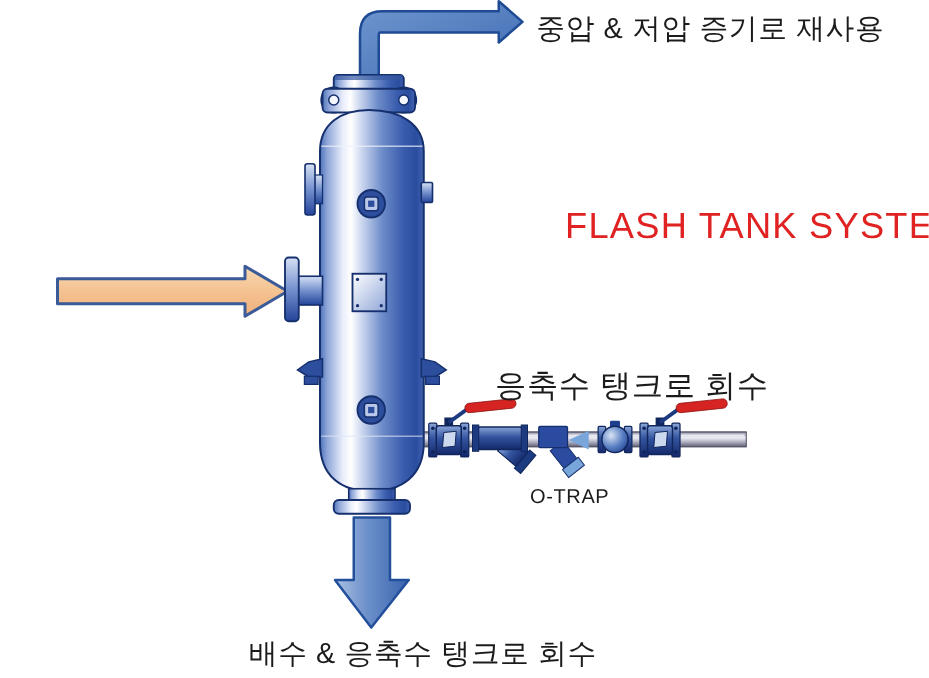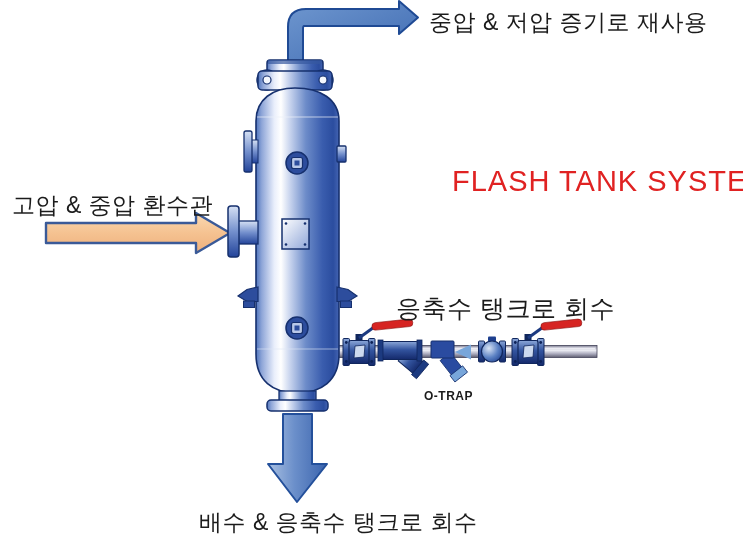--- a/index.html
+++ b/index.html
@@ -8,21 +8,21 @@
     font-family:"Liberation Sans","DejaVu Sans",sans-serif;overflow:hidden;
   }
   .canvas svg{position:absolute;left:0;top:0;}
   .lbl{
     position:absolute;color:#1b1b1b;font-weight:500;white-space:nowrap;
     letter-spacing:0.5px;
   }
   .lbl-top{left:429px;top:7px;font-size:23px;}
   .lbl-left{left:12px;top:190px;font-size:23px;}
   .lbl-pipe{left:396px;top:292px;font-size:25px;}
-  .lbl-otrap{left:424px;top:389px;font-size:12px;font-weight:700;letter-spacing:0.5px;}
+  .lbl-otrap{left:424px;top:389px;font-size:16px;font-weight:400;letter-spacing:0.5px;}
   .lbl-bottom{left:199px;top:507px;font-size:23px;text-align:center;}
   .title{
     position:absolute;left:452px;top:165px;font-size:29px;color:#e02222;
     font-weight:500;letter-spacing:1px;white-space:nowrap;
   }
 </style>
 </head>
 <body>
 
 <div class="canvas">
@@ -200,18 +200,17 @@
     <rect x="7.5" y="-10.5" width="6" height="21" rx="1" fill="url(#gValve)" stroke="#10265c" stroke-width="1"></rect>
     <rect x="-4" y="-15" width="8" height="5" rx="1" fill="#1d3f8e"></rect>
     <circle cx="0" cy="0" r="10.5" fill="url(#gBall)" stroke="#10265c" stroke-width="1.2"></circle>
   </g>
 
   <use href="#ballvalve" transform="translate(528,352)"></use>
 </svg>
 
 <div class="lbl lbl-top">중압 &amp; 저압 증기로 재사용</div>
 <div class="title">FLASH TANK SYSTEM</div>
-<div class="lbl lbl-left">고압 &amp; 중압 환수관</div>
 <div class="lbl lbl-pipe">응축수 탱크로 회수</div>
 <div class="lbl lbl-otrap">O-TRAP</div>
 <div class="lbl lbl-bottom">배수 &amp; 응축수 탱크로 회수</div>
 
 </div>
 
 </body></html>

